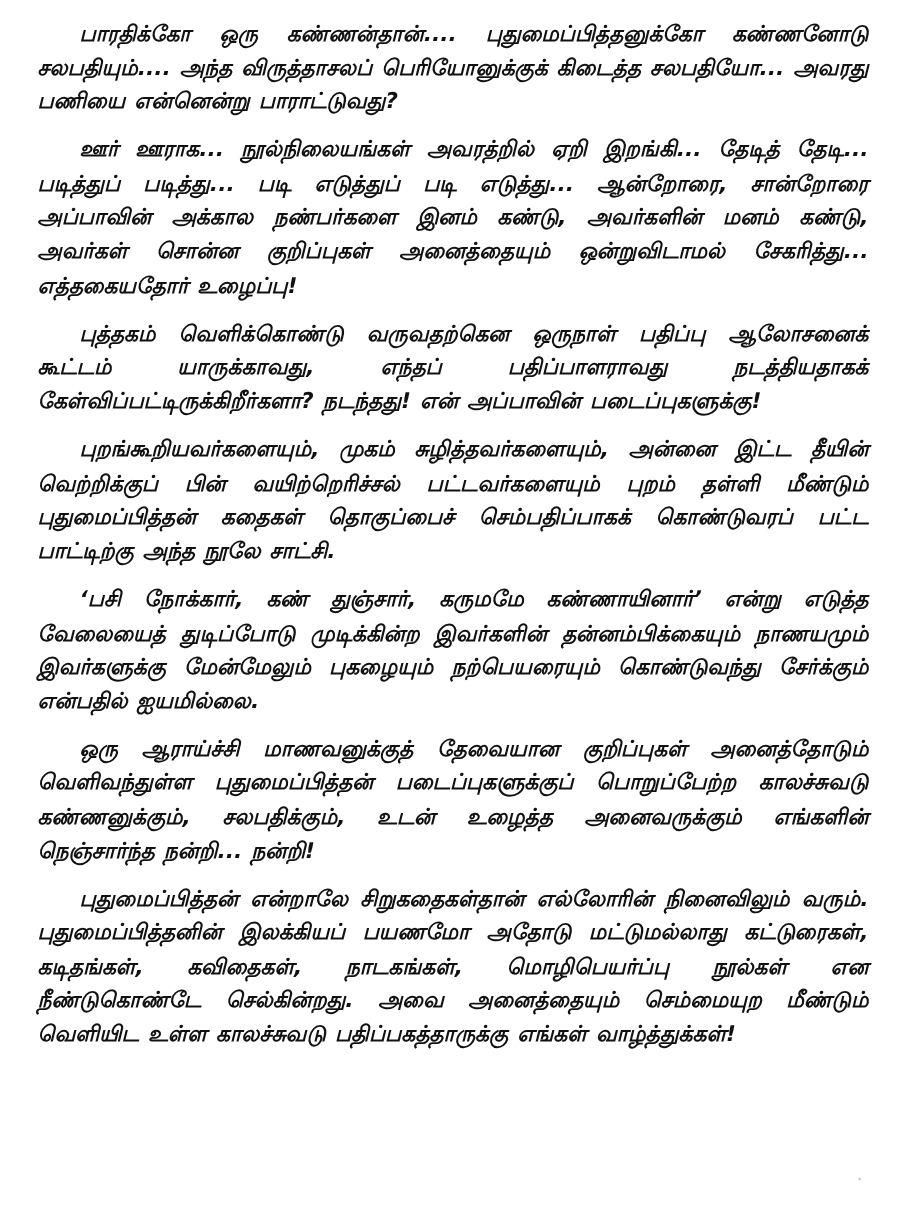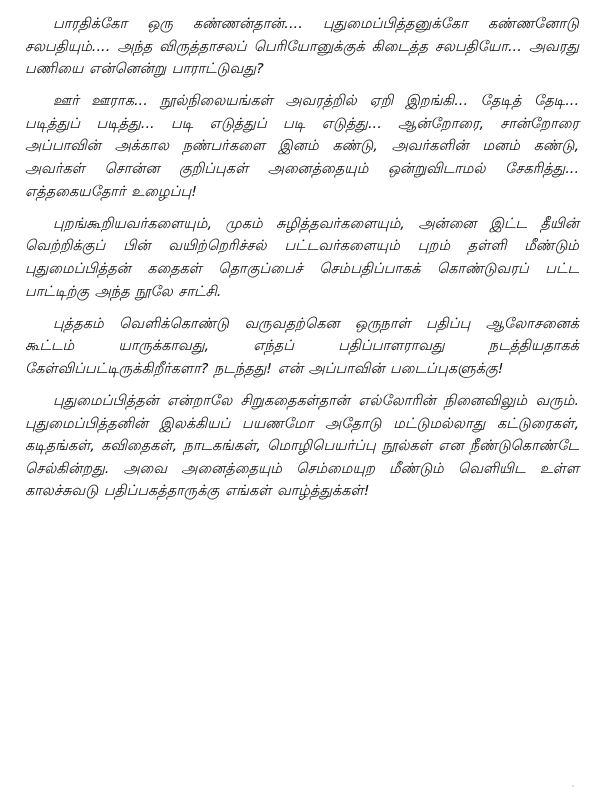--- a/index.html
+++ b/index.html
@@ -22,38 +22,41 @@
       font-family: "DejaVu Sans", "Liberation Sans", sans-serif;
       font-size: 14.5px;
       line-height: 22.6px;
     }
     .para {
       margin: 0 0 9.5px 0;
       text-indent: 28px;
       text-align: justify;
       text-align-last: left;
       word-spacing: 1px;
+      font-weight: bold;
     }
     .it {
       font-style: italic;
     }
     .artifact {
       position: absolute;
       left: 572px;
       top: 785px;
       width: 2px;
       height: 2px;
       background: #cfcfcf;
       border-radius: 50%;
     }
   </style>
 </head>
 <body>
 
 <div class="page">
   <p class="para it">பாரதிக்கோ ஒரு கண்ணன்தான்.... புதுமைப்பித்தனுக்கோ கண்ணனோடு சலபதியும்.... அந்த விருத்தாசலப் பெரியோனுக்குக் கிடைத்த சலபதியோ... அவரது பணியை என்னென்று பாராட்டுவது?</p>
   <p class="para it">ஊர் ஊராக... நூல்நிலையங்கள் அவரத்றில் ஏறி இறங்கி... தேடித் தேடி... படித்துப் படித்து... படி எடுத்துப் படி எடுத்து... ஆன்றோரை, சான்றோரை அப்பாவின் அக்கால நண்பர்களை இனம் கண்டு, அவர்களின் மனம் கண்டு, அவர்கள் சொன்ன குறிப்புகள் அனைத்தையும் ஒன்றுவிடாமல் சேகரித்து... எத்தகையதோர் உழைப்பு!</p>
+  <p class="para it">புத்தகம் வெளிக்கொண்டு வருவதற்கென ஒருநாள் பதிப்பு ஆலோசனைக் கூட்டம் யாருக்காவது, எந்தப் பதிப்பாளராவது நடத்தியதாகக் கேள்விப்பட்டிருக்கிறீர்களா? நடந்தது! என் அப்பாவின் படைப்புகளுக்கு!</p>
   <p class="para it">புறங்கூறியவர்களையும், முகம் சுழித்தவர்களையும், அன்னை இட்ட தீயின் வெற்றிக்குப் பின் வயிற்றெரிச்சல் பட்டவர்களையும் புறம் தள்ளி மீண்டும் புதுமைப்பித்தன் கதைகள் தொகுப்பைச் செம்பதிப்பாகக் கொண்டுவரப் பட்ட பாட்டிற்கு அந்த நூலே சாட்சி.</p>
-  <p class="para it">புத்தகம் வெளிக்கொண்டு வருவதற்கென ஒருநாள் பதிப்பு ஆலோசனைக் கூட்டம் யாருக்காவது, எந்தப் பதிப்பாளராவது நடத்தியதாகக் கேள்விப்பட்டிருக்கிறீர்களா? நடந்தது! என் அப்பாவின் படைப்புகளுக்கு!</p>
+  <p class="para it">‘பசி நோக்கார், கண் துஞ்சார், கருமமே கண்ணாயினார்’ என்று எடுத்த வேலையைத் துடிப்போடு முடிக்கின்ற இவர்களின் தன்னம்பிக்கையும் நாணயமும் இவர்களுக்கு மேன்மேலும் புகழையும் நற்பெயரையும் கொண்டுவந்து சேர்க்கும் என்பதில் ஐயமில்லை.</p>
+  <p class="para it">ஒரு ஆராய்ச்சி மாணவனுக்குத் தேவையான குறிப்புகள் அனைத்தோடும் வெளிவந்துள்ள புதுமைப்பித்தன் படைப்புகளுக்குப் பொறுப்பேற்ற காலச்சுவடு கண்ணனுக்கும், சலபதிக்கும், உடன் உழைத்த அனைவருக்கும் எங்களின் நெஞ்சார்ந்த நன்றி... நன்றி!</p>
   <p class="para it">புதுமைப்பித்தன் என்றாலே சிறுகதைகள்தான் எல்லோரின் நினைவிலும் வரும். புதுமைப்பித்தனின் இலக்கியப் பயணமோ அதோடு மட்டுமல்லாது கட்டுரைகள், கடிதங்கள், கவிதைகள், நாடகங்கள், மொழிபெயர்ப்பு நூல்கள் என நீண்டுகொண்டே செல்கின்றது. அவை அனைத்தையும் செம்மையுற மீண்டும் வெளியிட உள்ள காலச்சுவடு பதிப்பகத்தாருக்கு எங்கள் வாழ்த்துக்கள்!</p>
 </div>
 
 <div class="artifact"></div>
 
 </body></html>

